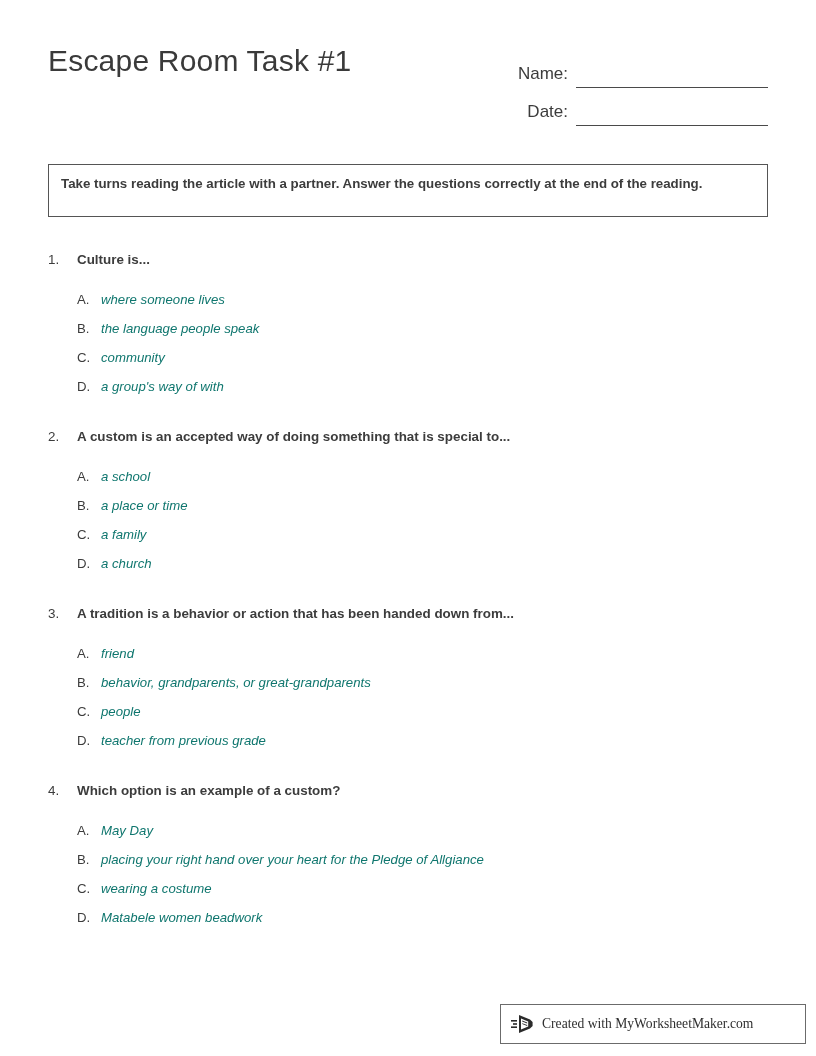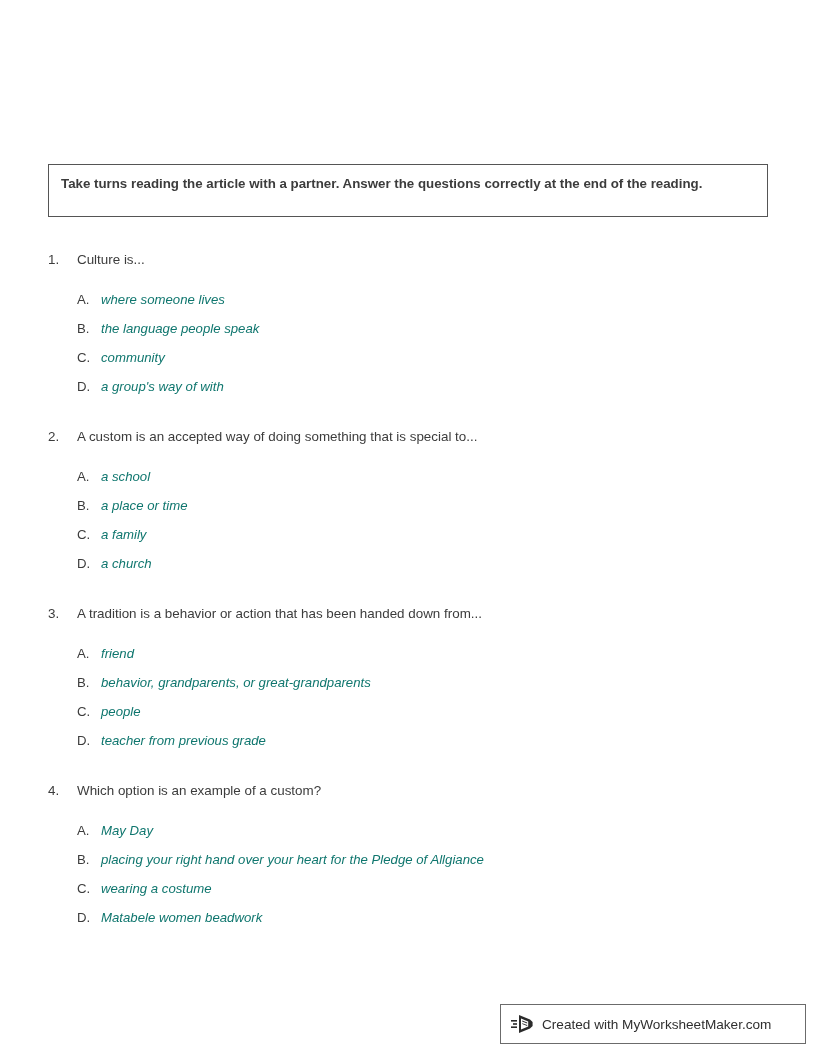--- a/index.html
+++ b/index.html
@@ -103,20 +103,21 @@
     width: 29px;
     flex: 0 0 29px;
     font-size: 13.4px;
     line-height: 19px;
     color: #3c3c3c;
   }
   .q-text {
     font-size: 13.4px;
     line-height: 19px;
     color: #3c3c3c;
+    font-weight: bold;
   }
   .options {
     margin-top: 21px;
     padding-left: 29px;
   }
   .option-row {
     display: flex;
     align-items: flex-start;
     height: 29px;
   }
@@ -140,39 +141,54 @@
     left: 500px;
     top: 1004px;
     width: 306px;
     height: 40px;
     border: 1.2px solid #6b6b6b;
     box-sizing: border-box;
     display: flex;
     align-items: center;
     padding-left: 9px;
     background: #ffffff;
+    font-family: Liberation Serif, serif;
   }
   .badge-logo {
     width: 26px;
     height: 26px;
     flex: 0 0 26px;
     position: relative;
     margin-right: 6px;
   }
   .badge-text {
     font-size: 13.6px;
     color: #2f2f2f;
     white-space: nowrap;
   }
 </style>
 </head>
 <body>
 
 <div class="page">
 
+  <div class="header">
+    <div class="doc-title">Escape Room Task #1</div>
+
+    <div class="fields">
+      <div class="field-row">
+        <span class="field-label">Name:</span>
+        <span class="field-line"></span>
+      </div>
+      <div class="field-row">
+        <span class="field-label">Date:</span>
+        <span class="field-line"></span>
+      </div>
+    </div>
+  </div>
 
   <div class="directions">
     <div class="directions-text">Take turns reading the article with a partner. Answer the questions correctly at the end of the reading.</div>
   </div>
 
   <div class="questions">
       <div class="question-block">
         <div class="question-row">
           <span class="q-num">1.</span>
           <span class="q-text">Culture is...</span>

